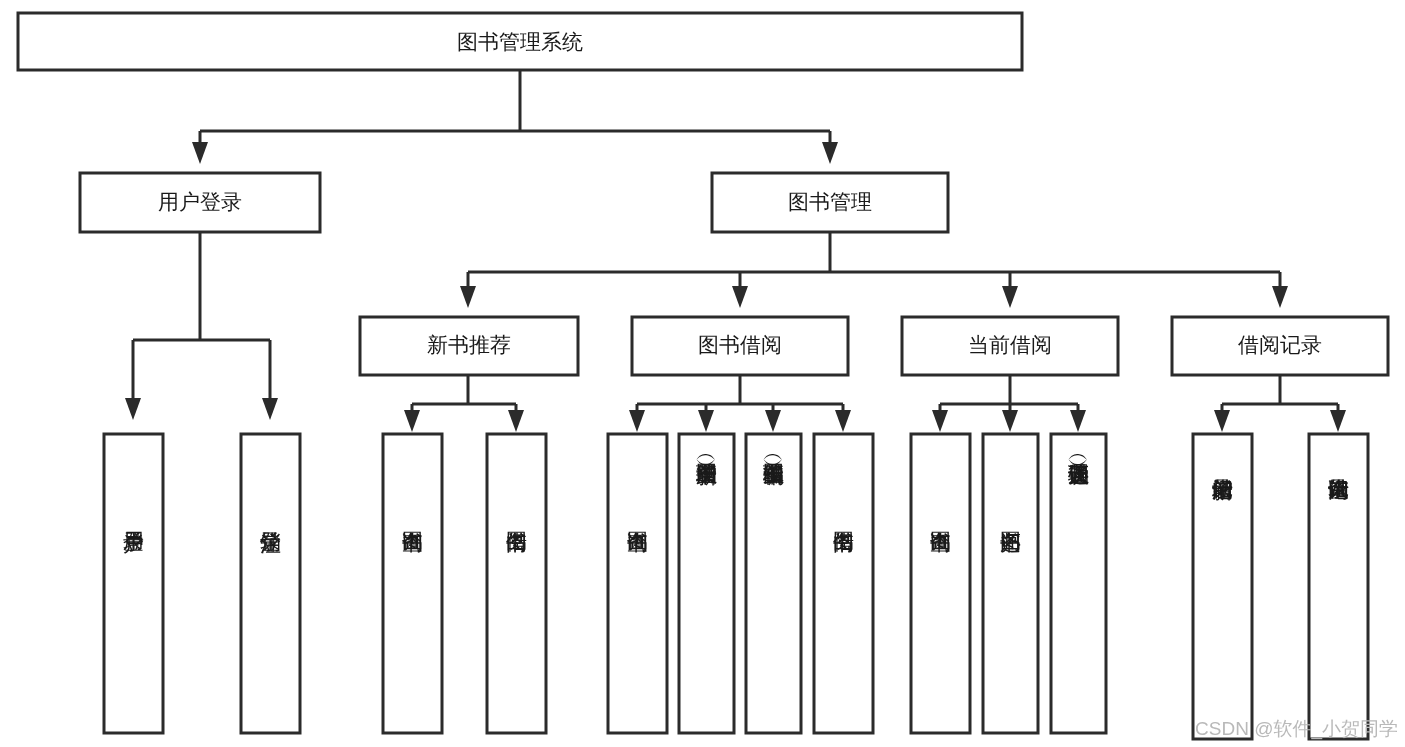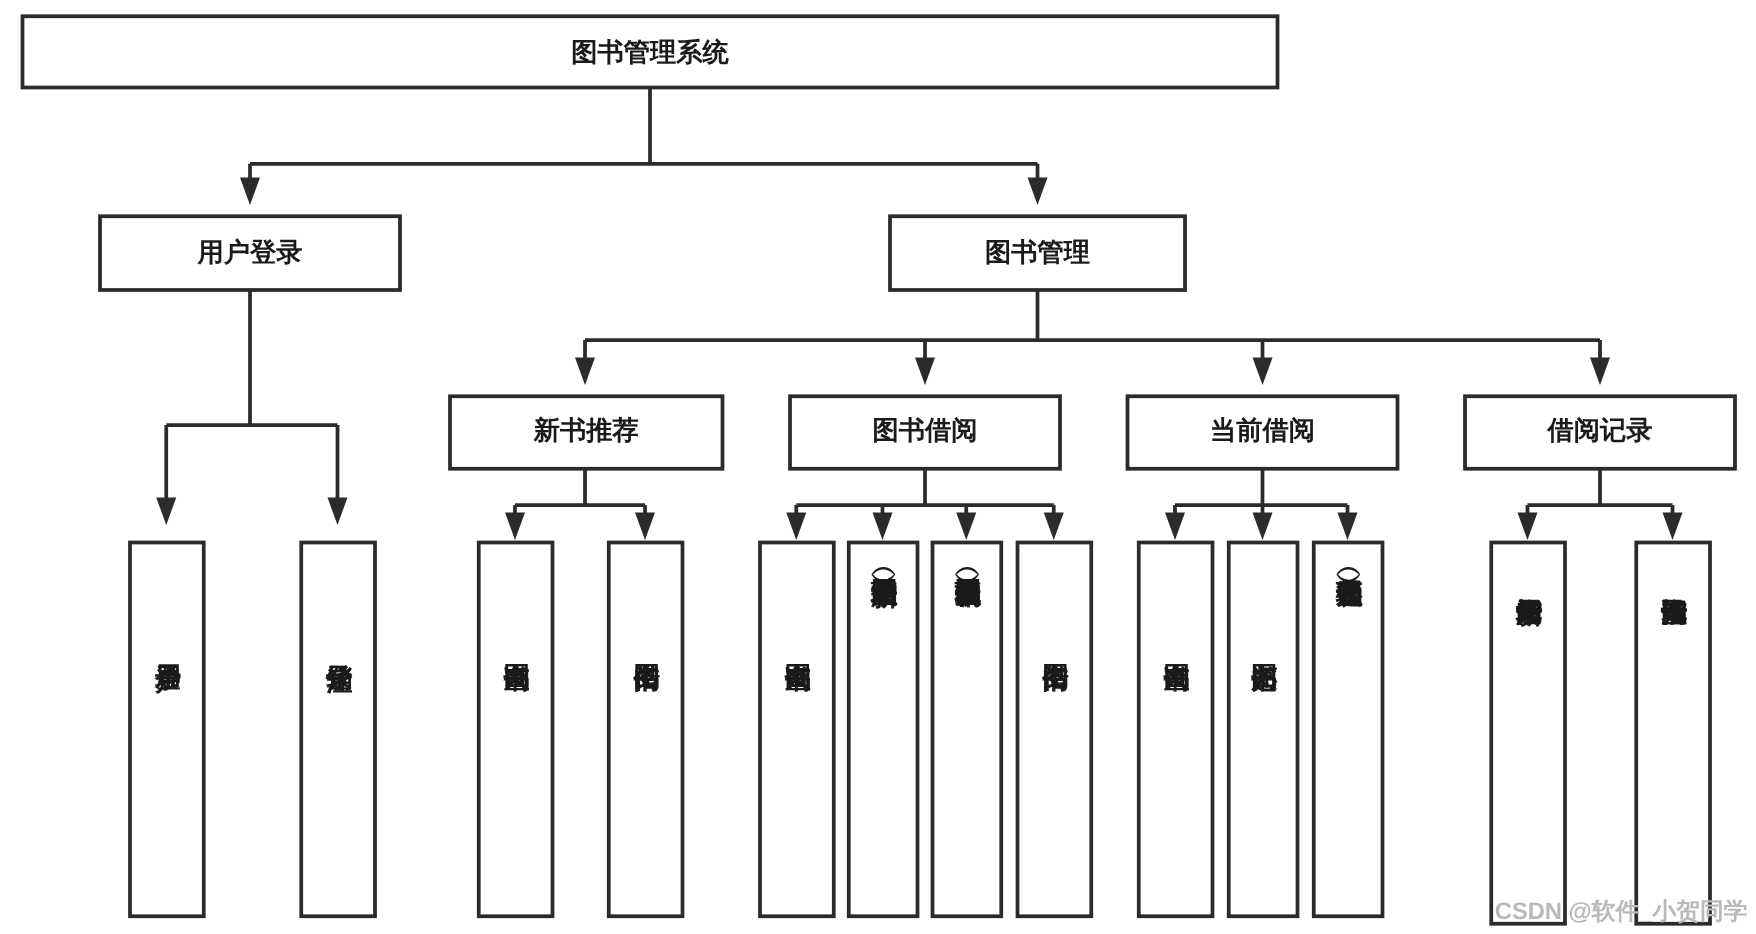--- a/index.html
+++ b/index.html
@@ -13,21 +13,20 @@
     font-family: "Liberation Sans", "DejaVu Sans", sans-serif;
     overflow: hidden;
     position: relative;
   }
   #diagram-root {
     position: absolute;
     left: 0;
     top: 0;
     width: 1405px;
     height: 670px;
-    font-weight: bold;
   }
   svg.diagram-canvas {
     display: block;
     width: 1405px;
     height: 747px;
   }
   .node-box {
     fill: #ffffff;
     stroke: #2b2b2b;
     stroke-width: 3;

